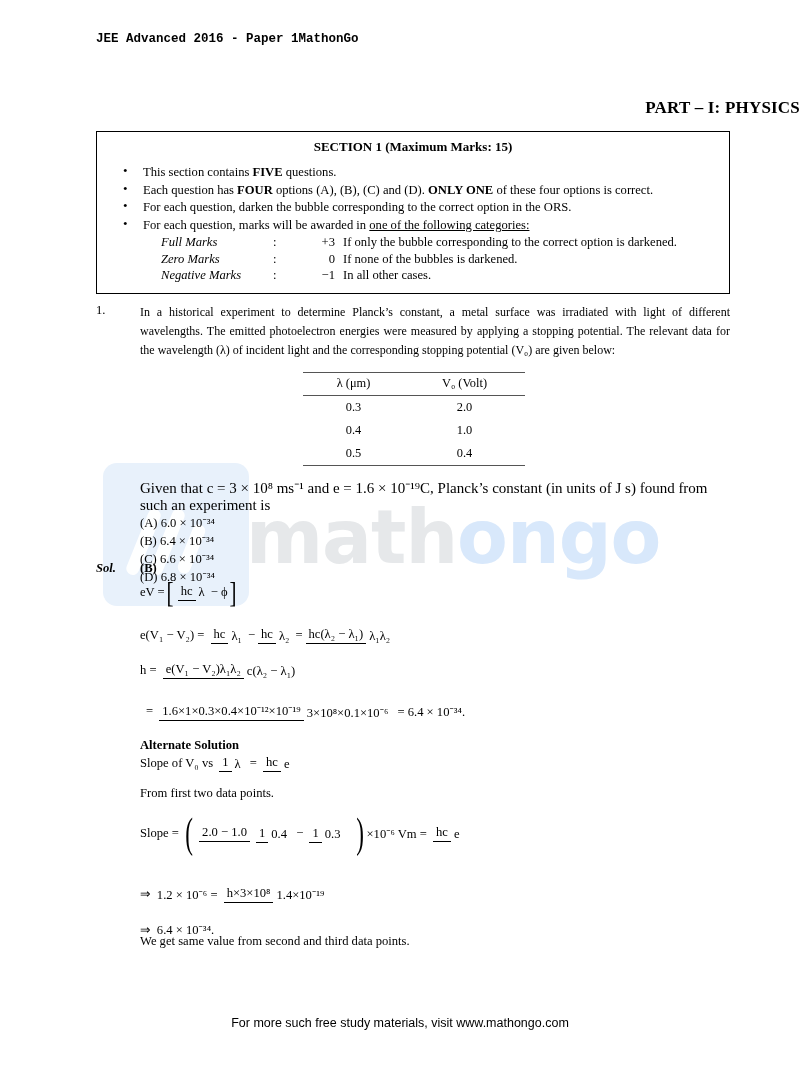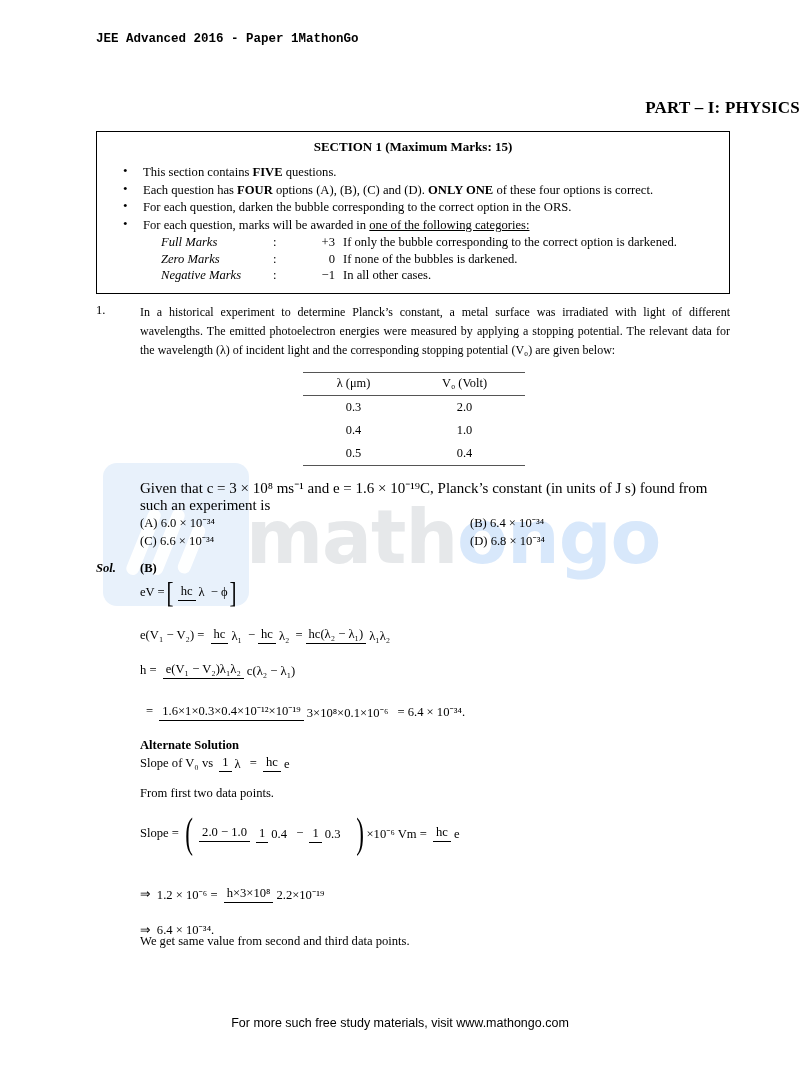--- a/index.html
+++ b/index.html
@@ -87,21 +87,21 @@
   .dtable th, .dtable td{ text-align:center; padding:4px 0 4px 5px; font-weight:400; }
   .dtable thead th{ border-top:1.3px solid #555; border-bottom:1.3px solid #555; padding-top:3px; }
   .dtable tbody tr:last-child td{ border-bottom:1.3px solid #555; }
   .dtable col.c1{ width:96px; }
 
   .given{
     position:absolute; left:140px; top:480px; width:590px;
     font-size:15px; line-height:17px;
   }
   .opts{ position:absolute; left:140px; top:514px; width:590px; font-size:12.6px; line-height:18px;}
-  .opts .row{ display:flex; }
+  .opts .row{ display:flex;flex-direction:column; }
   .opts .row span:first-child{ width:330px; }
 
   .sol-label{ position:absolute; left:96px; top:561px; font-size:12.6px; font-weight:700; font-style:italic;}
   .sol-ans{ position:absolute; left:140px; top:561px; font-size:12.6px; font-weight:700;}
 
   .math{ font-size:12.6px; }
   .mline{ position:absolute; display:flex; align-items:center; }
 
   
   .fr{ display:inline-flex; flex-direction:row; align-items:center; vertical-align:middle; margin:0 3px; }
@@ -304,21 +304,21 @@
       <span class="num">hc</span>
       <span class="den">e</span>
     </span>
   </div>
 
   <div class="mline math" style="left:140px; top:885px;">
     <span>⇒</span>&nbsp;&nbsp;
     <span>1.2 × 10⁻⁶  =</span>&nbsp;
     <span class="fr">
       <span class="num">h×3×10⁸</span>
-      <span class="den">2.2×10⁻¹⁹</span>
+      <span class="den">1.4×10⁻¹⁹</span>
     </span>
   </div>
 
   <div class="mline math" style="left:140px; top:921px;">
     <span>⇒</span>&nbsp;&nbsp;
     <span>6.4 × 10⁻³⁴.</span>
   </div>
 
   <div class="plain" style="left:140px; top:934px;">We get same value from second and third data points.</div>
 

